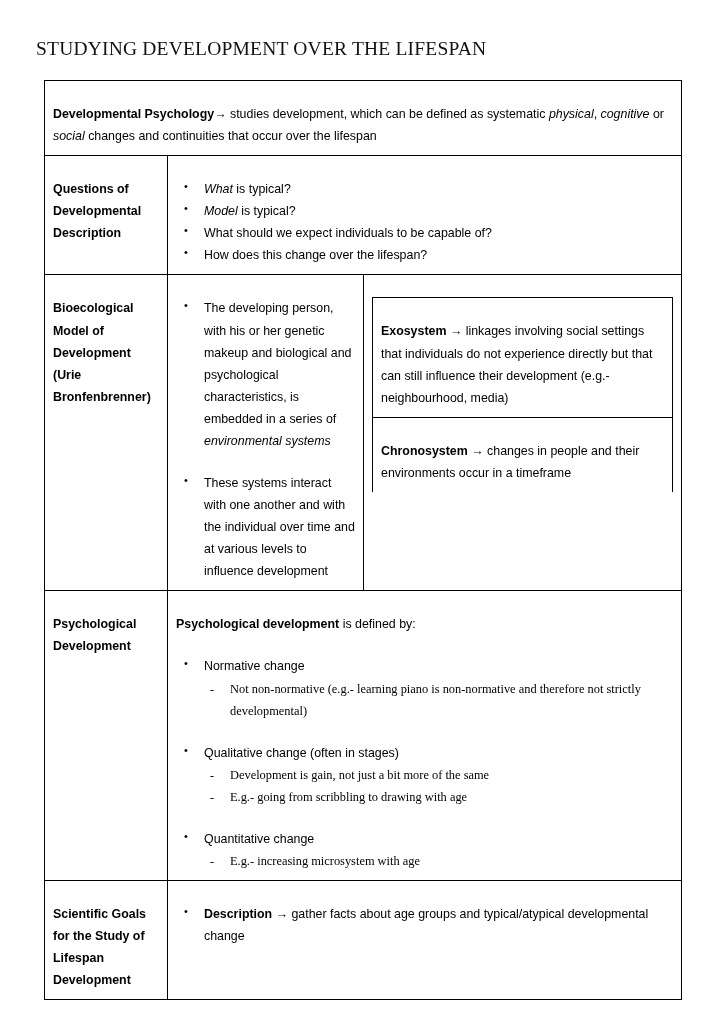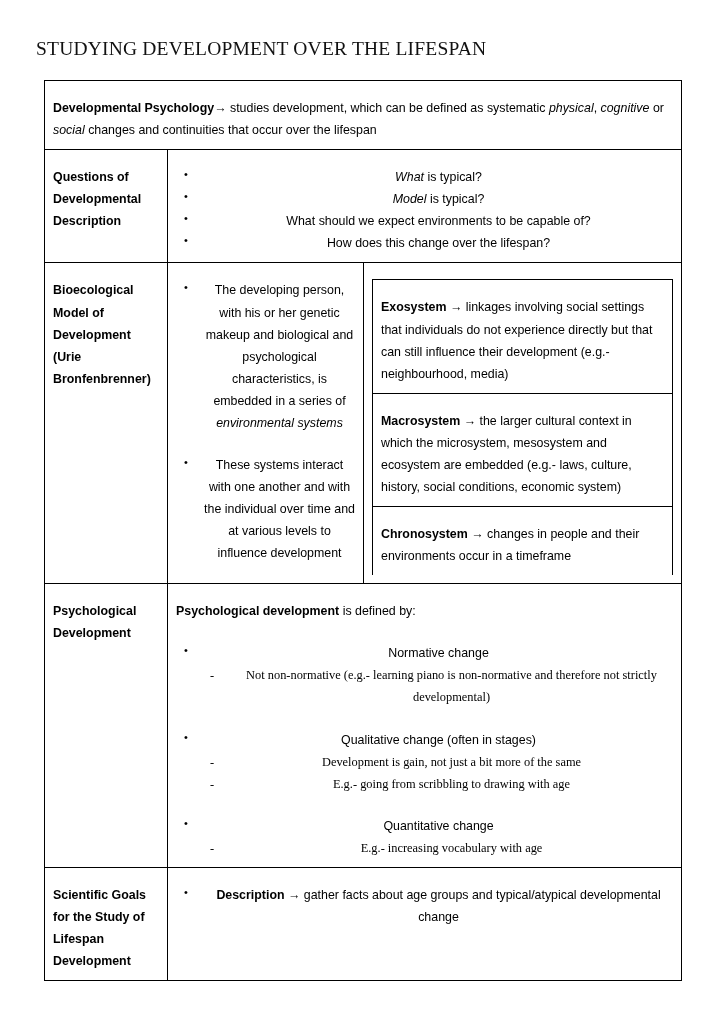--- a/index.html
+++ b/index.html
@@ -40,21 +40,21 @@
     left: 44px;
     top: 80px;
     width: 637px;
     border-collapse: collapse;
     table-layout: fixed;
   }
 
   table.notes td {
     border: 1.2px solid #000;
     vertical-align: top;
-    padding: 16px 8px 8px 8px;
+    padding: 22px 8px 8px 8px;
     font-size: 12.4px;
     line-height: 1.78;
     color: #000;
   }
 
   
   col.c-label  { width: 123px; }
   col.c-mid    { width: 196px; }
   col.c-right  { width: 318px; }
 
@@ -66,21 +66,20 @@
   .defrow { line-height: 1.85; }
 
   b, .b { font-weight: bold; }
   i, .i { font-style: italic; }
 
   
   ul.b1 {
     list-style: none;
     margin: 0;
     padding: 0;
-    text-align: center;
   }
   ul.b1 > li {
     position: relative;
     padding-left: 28px;
     margin: 0 0 0 0;
   }
   ul.b1 > li::before {
     content: "\2022";
     position: absolute;
     left: 8px;
@@ -145,42 +144,39 @@
           <span class="b">Developmental Psychology</span><span>→</span><span> studies development, which can be defined as systematic </span><span class="i">physical</span><span>, </span><span class="i">cognitive</span><span> or </span><span class="i">social</span><span> changes and continuities that occur over the lifespan</span>
         </td>
       </tr>
 
       <tr>
         <td class="lbl">Questions of Developmental Description</td>
         <td colspan="2">
           <ul class="b1">
             <li><span class="i">What</span><span> is typical?</span></li>
             <li><span class="i">Model</span><span> is typical?</span></li>
-            <li><span class="i"></span><span>What should we expect environments to be capable of?</span></li>
+            <li><span class="i"></span><span>What should we expect individuals to be capable of?</span></li>
             <li><span class="i"></span><span>How does this change over the lifespan?</span></li>
           </ul>
         </td>
       </tr>
 
       <tr>
         <td class="lbl">Bioecological Model of Development (Urie Bronfenbrenner)</td>
         <td class="cellpad-mid">
           <ul class="b1">
             <li><span>The developing person, with his or her genetic makeup and biological and psychological characteristics, is embedded in a series of </span><span class="i">environmental systems</span></li>
             <li class="sp"><span>These systems interact with one another and with the individual over time and at various levels to influence development</span><span class="i"></span></li>
           </ul>
         </td>
         <td class="nopad">
           <table class="nested-tbl">
             <tbody>
               <tr>
                 <td><span class="b">Exosystem</span> <span>→</span><span> linkages involving social settings that individuals do not experience directly but that can still influence their development (e.g.- neighbourhood, media)</span></td>
-              </tr>
-              <tr>
-                <td><span class="b">Macrosystem</span> <span>→</span><span> the larger cultural context in which the microsystem, mesosystem and ecosystem are embedded (e.g.- laws, culture, history, social conditions, economic system)</span></td>
               </tr>
               <tr>
                 <td><span class="b">Chronosystem</span> <span>→</span><span> changes in people and their environments occur in a timeframe</span></td>
               </tr>
             </tbody>
           </table>
         </td>
       </tr>
 
       <tr>
@@ -197,21 +193,21 @@
             <li class="sp">
               <span>Qualitative change (often in stages)</span>
               <ul class="b2">
                 <li>Development is gain, not just a bit more of the same</li>
                 <li>E.g.- going from scribbling to drawing with age</li>
               </ul>
             </li>
             <li class="sp">
               <span>Quantitative change</span>
               <ul class="b2">
-                <li>E.g.- increasing vocabulary with age</li>
+                <li>E.g.- increasing microsystem with age</li>
               </ul>
             </li>
           </ul>
         </td>
       </tr>
 
       <tr>
         <td class="lbl">Scientific Goals for the Study of Lifespan Development</td>
         <td colspan="2">
           <ul class="b1">

